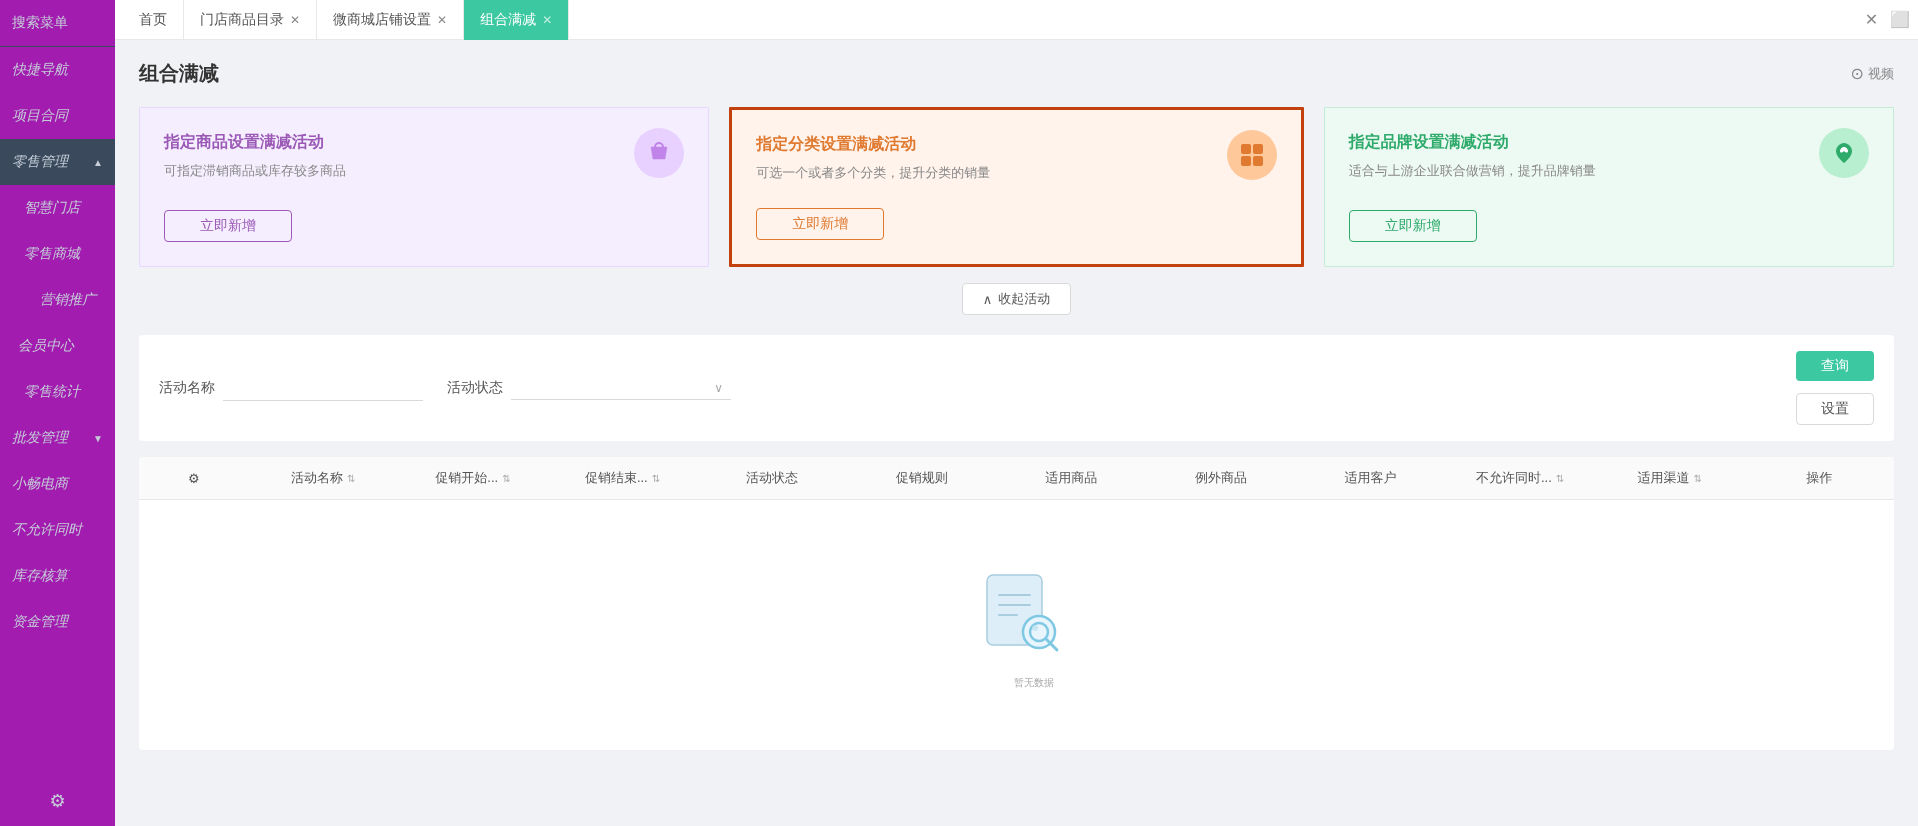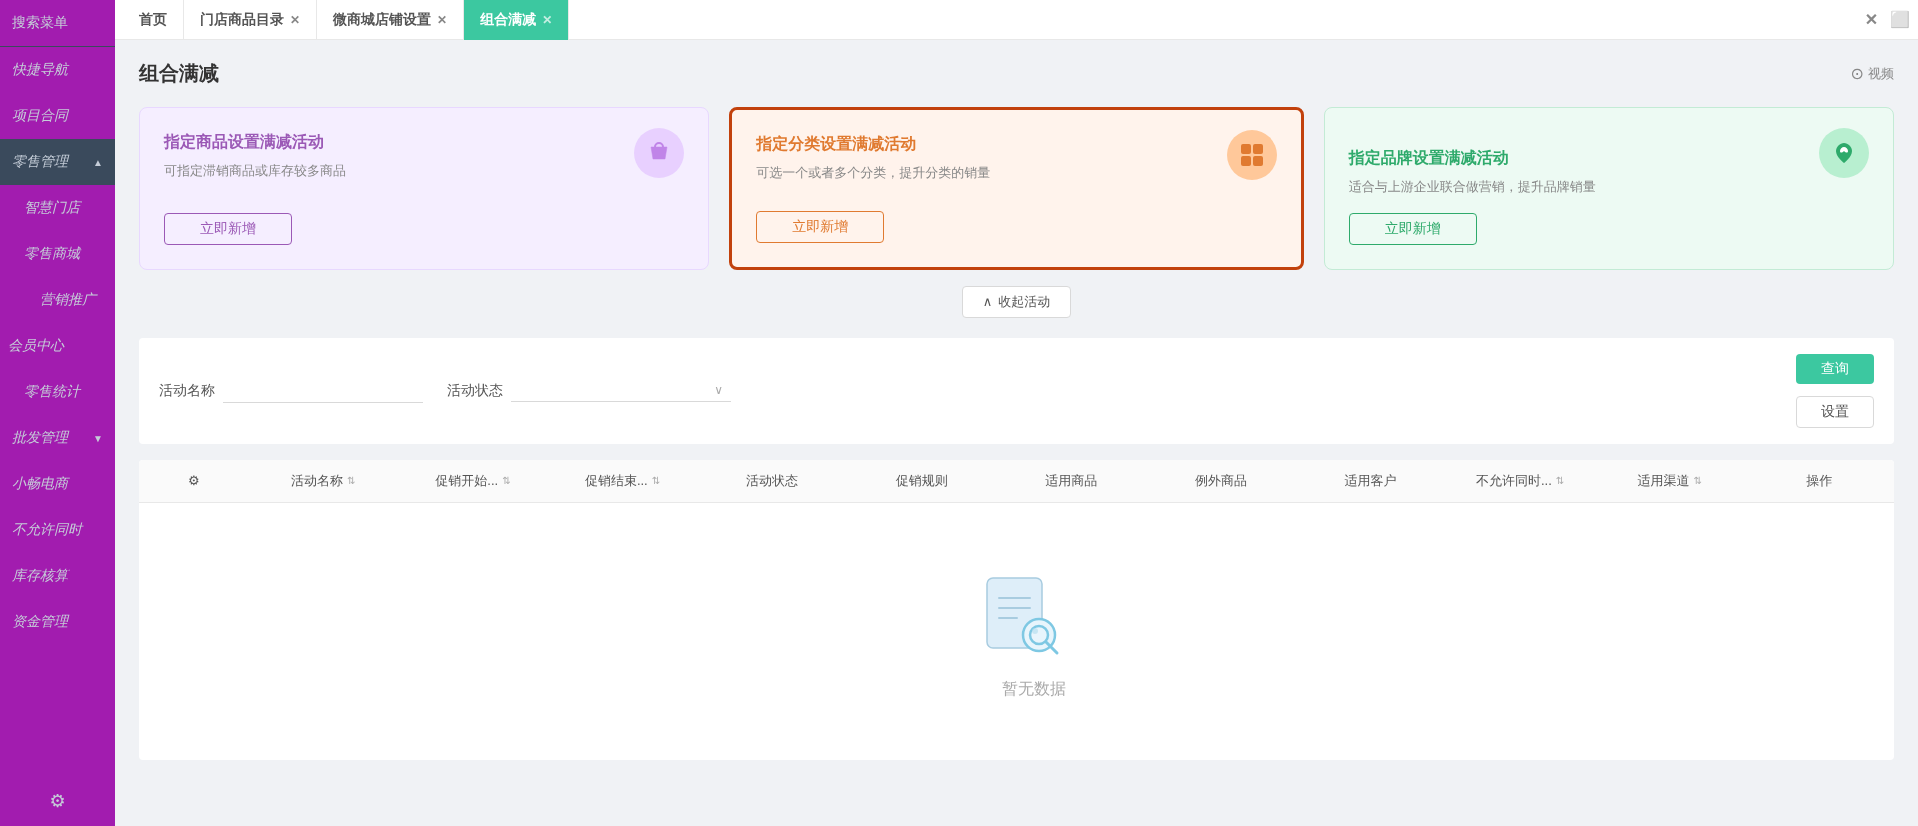--- a/index.html
+++ b/index.html
@@ -55,21 +55,20 @@
 
     
     .tab-bar {
       background: #fff;
       display: flex;
       align-items: center;
       border-bottom: 1px solid #e8e8e8;
       padding: 4px 8px;
       height: 40px;
       flex-shrink: 0;
-      font-weight: bold;
     }
     .tab-item {
       padding: 0 16px;
       height: 40px;
       display: flex;
       align-items: center;
       cursor: pointer;
       font-size: 14px;
       color: #555;
       border-right: 1px solid #e8e8e8;
@@ -125,40 +124,40 @@
     }
 
     
     .cards-row {
       display: flex;
       gap: 20px;
       margin-bottom: 16px;
     }
     .promo-card {
       flex: 1;
-      border-radius: 8px;
+      border-radius: 1px;
       padding: 24px;
       position: relative;
       min-height: 160px;
       display: flex;
       flex-direction: column;
       justify-content: space-between;
     }
     .promo-card.purple { background: #f5eeff; border: 1px solid #e8d8ff; }
     .promo-card.orange { background: #fff3ec; border: 3px solid #c2410c; }
     .promo-card.green { background: #edfaf3; border: 1px solid #c3ebd5; }
 
     .promo-card-title {
       font-size: 16px;
       font-weight: 600;
       margin-bottom: 8px;
     }
     .promo-card.purple .promo-card-title { color: #9b59b6; }
     .promo-card.orange .promo-card-title { color: #e07a30; }
-    .promo-card.green .promo-card-title { color: #2eaa6b; margin-top: 16px; }
+    .promo-card.green .promo-card-title { color: #2eaa6b; }
 
     .promo-card-desc {
       font-size: 13px;
       color: #888;
       margin-bottom: 16px;
       line-height: 1.5;
     }
 
     .promo-card-icon {
       position: absolute;
@@ -308,21 +307,21 @@
       justify-content: center;
       padding: 60px 0;
     }
     .empty-icon-wrap {
       width: 100px;
       height: 100px;
       margin-bottom: 16px;
     }
     .empty-text {
       color: #aaa;
-      font-size: 16px;
+      font-size: 10px;
       margin-left: 35px;
     }
   </style>
 </head>
 <body>
 
 <div class="sidebar">
   <div class="sidebar-search">搜索菜单</div>
 
   <div class="sidebar-item">
@@ -337,21 +336,21 @@
   </div>
   <div class="sidebar-item" style="padding-left:24px;">
     <span>智慧门店</span>
   </div>
   <div class="sidebar-item" style="padding-left:24px;">
     <span>零售商城</span>
   </div>
   <div class="sidebar-item" style="padding-left:40px;">
     <span>营销推广</span>
   </div>
-  <div class="sidebar-item" style="padding-left:8px;">
+  <div class="sidebar-item" style="padding-left:18px;">
     <span>会员中心</span>
   </div>
   <div class="sidebar-item" style="padding-left:24px;">
     <span>零售统计</span>
   </div>
   <div class="sidebar-item">
     <span>批发管理</span>
     <span class="arrow">▼</span>
   </div>
   <div class="sidebar-item">

